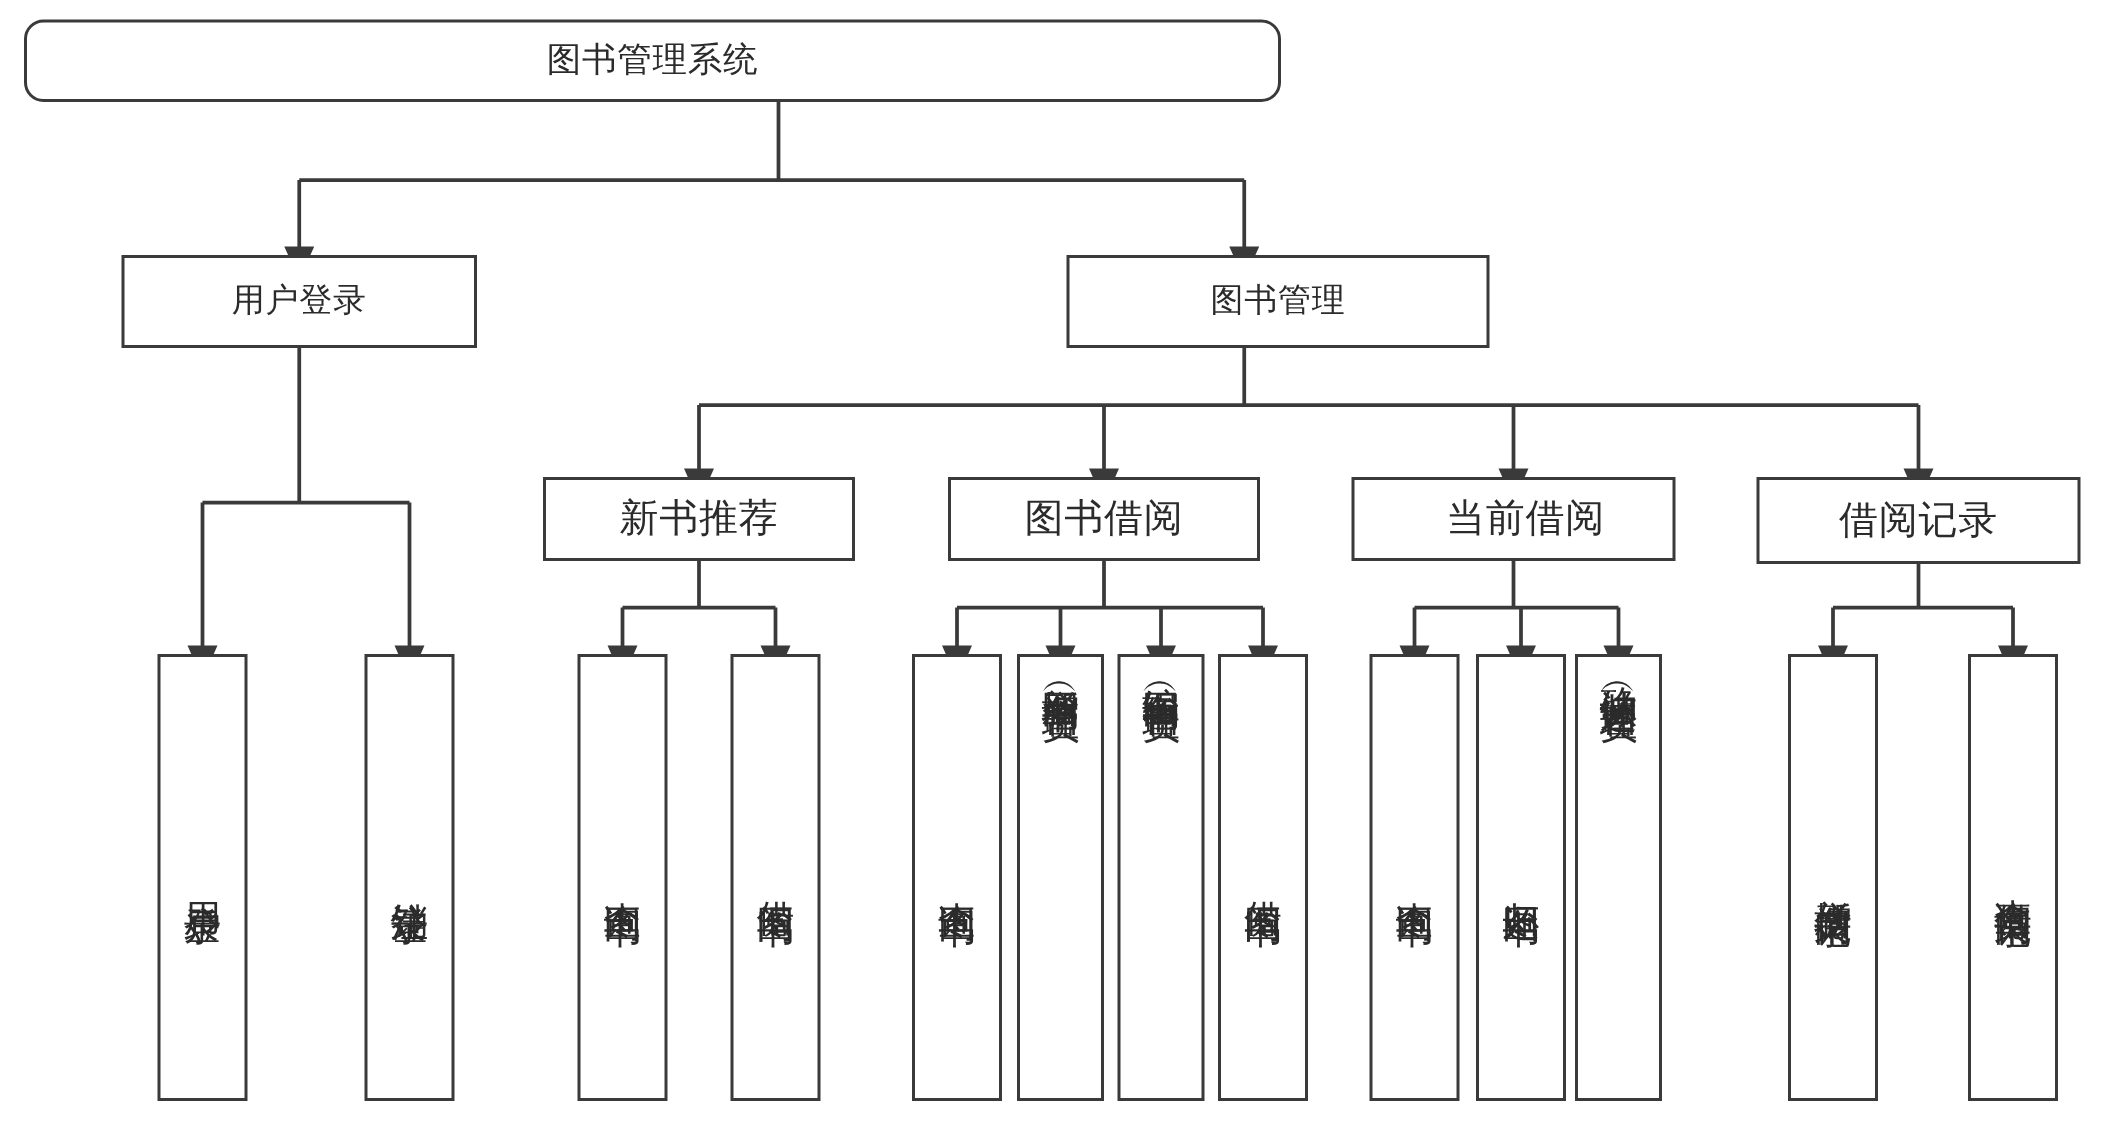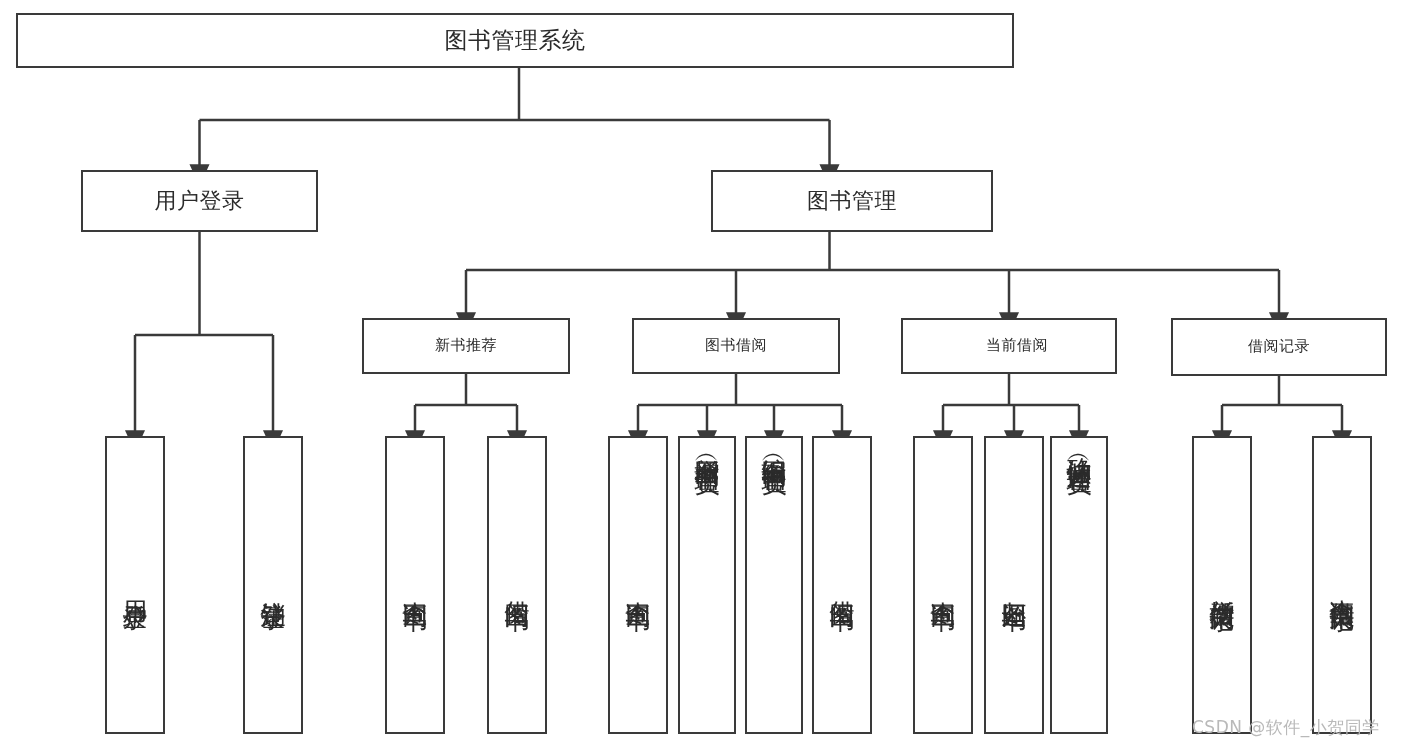--- a/index.html
+++ b/index.html
@@ -36,21 +36,21 @@
     z-index: 3;
   }
   .node .label {
     display: block;
     text-align: center;
     line-height: 1.18;
     letter-spacing: 0.5px;
   }
   .node.root .label { font-size: 23px; }
   .node.lvl2 .label { font-size: 22px; }
-  .node.lvl3 .label { font-size: 15px; }
+  .node.lvl3 .label { font-size: 26px; }
   .node.leaf {
     align-items: flex-start;
     padding-top: 0;
   }
   .node.leaf .label {
     writing-mode: vertical-rl;
     text-orientation: upright;
     font-size: 25px;
     line-height: 1.08;
     letter-spacing: 2px;
@@ -109,33 +109,33 @@
         <path d="M1014,405 L1014,434" marker-end="url(#arrow)"></path>
         <path d="M1079,405 L1079,434" marker-end="url(#arrow)"></path>
         <path d="M1279,374 L1279,405"></path>
         <path d="M1222,405 L1342,405"></path>
         <path d="M1222,405 L1222,434" marker-end="url(#arrow)"></path>
         <path d="M1342,405 L1342,434" marker-end="url(#arrow)"></path>
       </g>
   </svg>
 
   <div id="nodes-layer">
-      <div class="node root" style="left: 16px; top: 13px; width: 998px; height: 55px;">
+      <div class="node root" style="left: 16px; top: 13px; width: 838px; height: 55px; border-radius: 13px;">
         <span class="label">图书管理系统</span>
       </div>
       <div class="node lvl2" style="left: 81px; top: 170px; width: 237px; height: 62px;">
         <span class="label">用户登录</span>
       </div>
       <div class="node lvl2" style="left: 711px; top: 170px; width: 282px; height: 62px;">
         <span class="label">图书管理</span>
       </div>
       <div class="node lvl3" style="left: 362px; top: 318px; width: 208px; height: 56px;">
         <span class="label">新书推荐</span>
       </div>
-      <div class="node lvl3" style="left: 632px; top: 318px; width: 208px; height: 56px; font-family: Liberation Serif, serif;">
+      <div class="node lvl3" style="left: 632px; top: 318px; width: 208px; height: 56px;">
         <span class="label">图书借阅</span>
       </div>
       <div class="node lvl3" style="left: 901px; top: 318px; width: 216px; height: 56px; padding-left: 16px;">
         <span class="label">当前借阅</span>
       </div>
       <div class="node lvl3" style="left: 1171px; top: 318px; width: 216px; height: 58px;">
         <span class="label">借阅记录</span>
       </div>
       <div class="node leaf align-center" style="left: 105px; top: 436px; width: 60px; height: 298px;">
         <span class="label">用户登录</span>
@@ -171,15 +171,14 @@
         <span class="label">确认归还（管理员）</span>
       </div>
       <div class="node leaf align-center" style="left: 1192px; top: 436px; width: 60px; height: 298px;">
         <span class="label">新增借阅记录</span>
       </div>
       <div class="node leaf align-center" style="left: 1312px; top: 436px; width: 60px; height: 298px;">
         <span class="label">查询借阅记录</span>
       </div>
     </div>
 
-  <div class="watermark" style="left: 1192px; top: 716px;">CSDN @软件_小贺同学</div>
 
 </div>
 
 </body></html>

